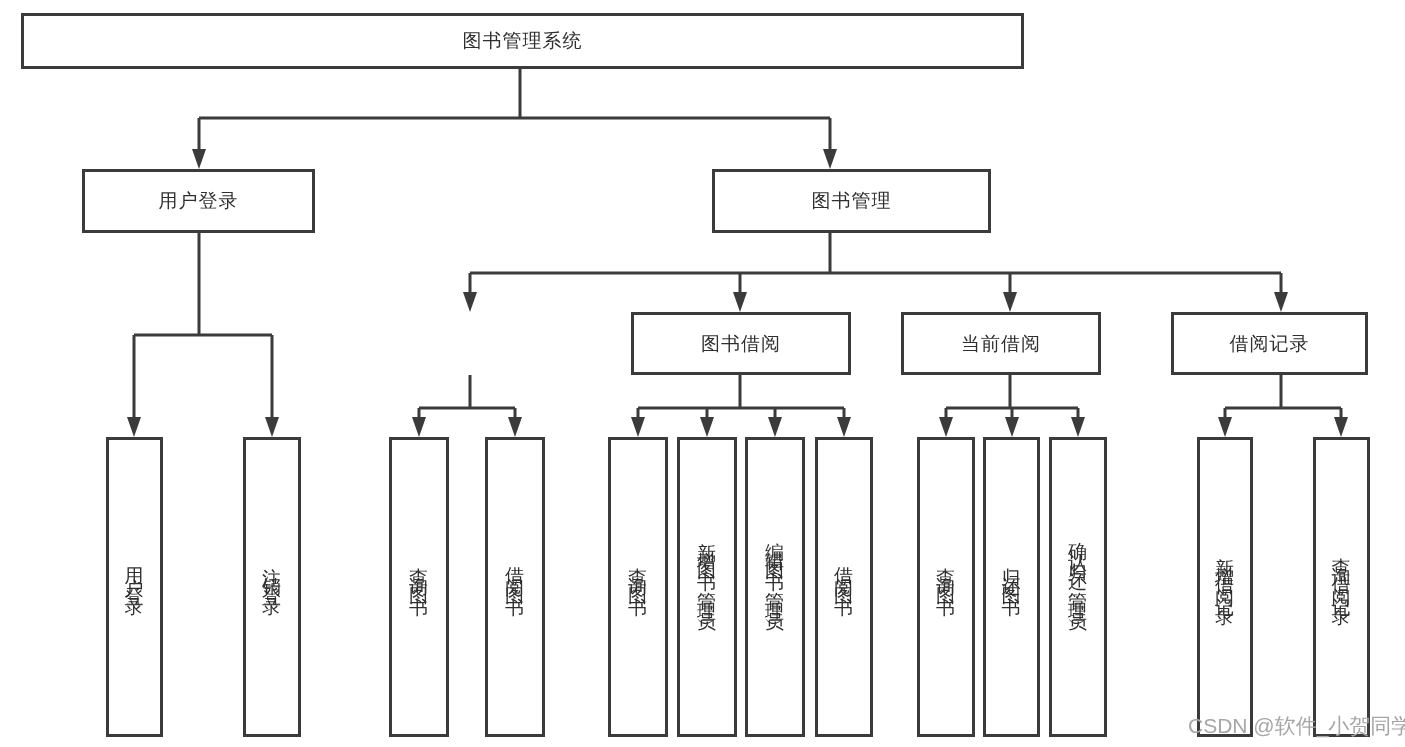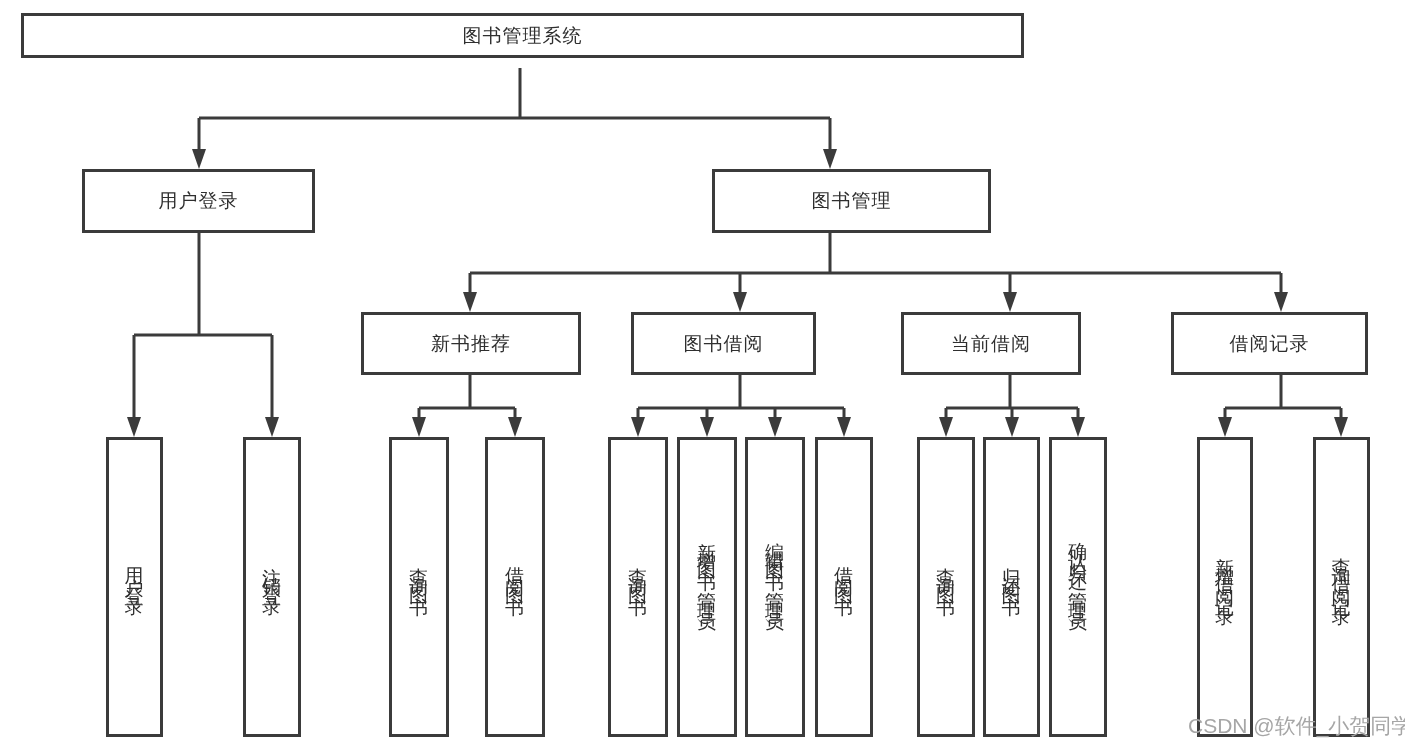--- a/index.html
+++ b/index.html
@@ -77,38 +77,35 @@
       <polygon points="768,417 782,417 775,437"></polygon>
       <polygon points="837,417 851,417 844,437"></polygon>
       <polygon points="939,417 953,417 946,437"></polygon>
       <polygon points="1005,417 1019,417 1012,437"></polygon>
       <polygon points="1071,417 1085,417 1078,437"></polygon>
       <polygon points="1218,417 1232,417 1225,437"></polygon>
       <polygon points="1334,417 1348,417 1341,437"></polygon>
     </g>
   </svg>
 
-  <div class="box hlabel" style="left:21px;top:13px;width:1003px;height:45px">
+  <div class="box hlabel" style="left:21px;top:13px;width:1003px;height:56px">
     <span>图书管理系统</span>
   </div>
 
   <div class="box hlabel" style="left:82px;top:169px;width:233px;height:64px">
     <span>用户登录</span>
   </div>
   <div class="box hlabel" style="left:712px;top:169px;width:279px;height:64px">
     <span>图书管理</span>
   </div>
 
-  <div class="box hlabel" style="left:361px;top:312px;width:220px;height:63px">
-    <span>新书推荐</span>
-  </div>
-  <div class="box hlabel" style="left:631px;top:312px;width:185px;height:63px">
+  <div class="box hlabel" style="left:631px;top:312px;width:220px;height:63px">
     <span>图书借阅</span>
   </div>
-  <div class="box hlabel" style="left:901px;top:312px;width:180px;height:63px">
+  <div class="box hlabel" style="left:901px;top:312px;width:200px;height:63px">
     <span>当前借阅</span>
   </div>
   <div class="box hlabel" style="left:1171px;top:312px;width:197px;height:63px">
     <span>借阅记录</span>
   </div>
 
   <div class="box leaf" style="left:106px;top:437px;width:57px;height:300px">
     <span class="vtext">用户登录</span>
   </div>
   <div class="box leaf" style="left:243px;top:437px;width:58px;height:300px">

